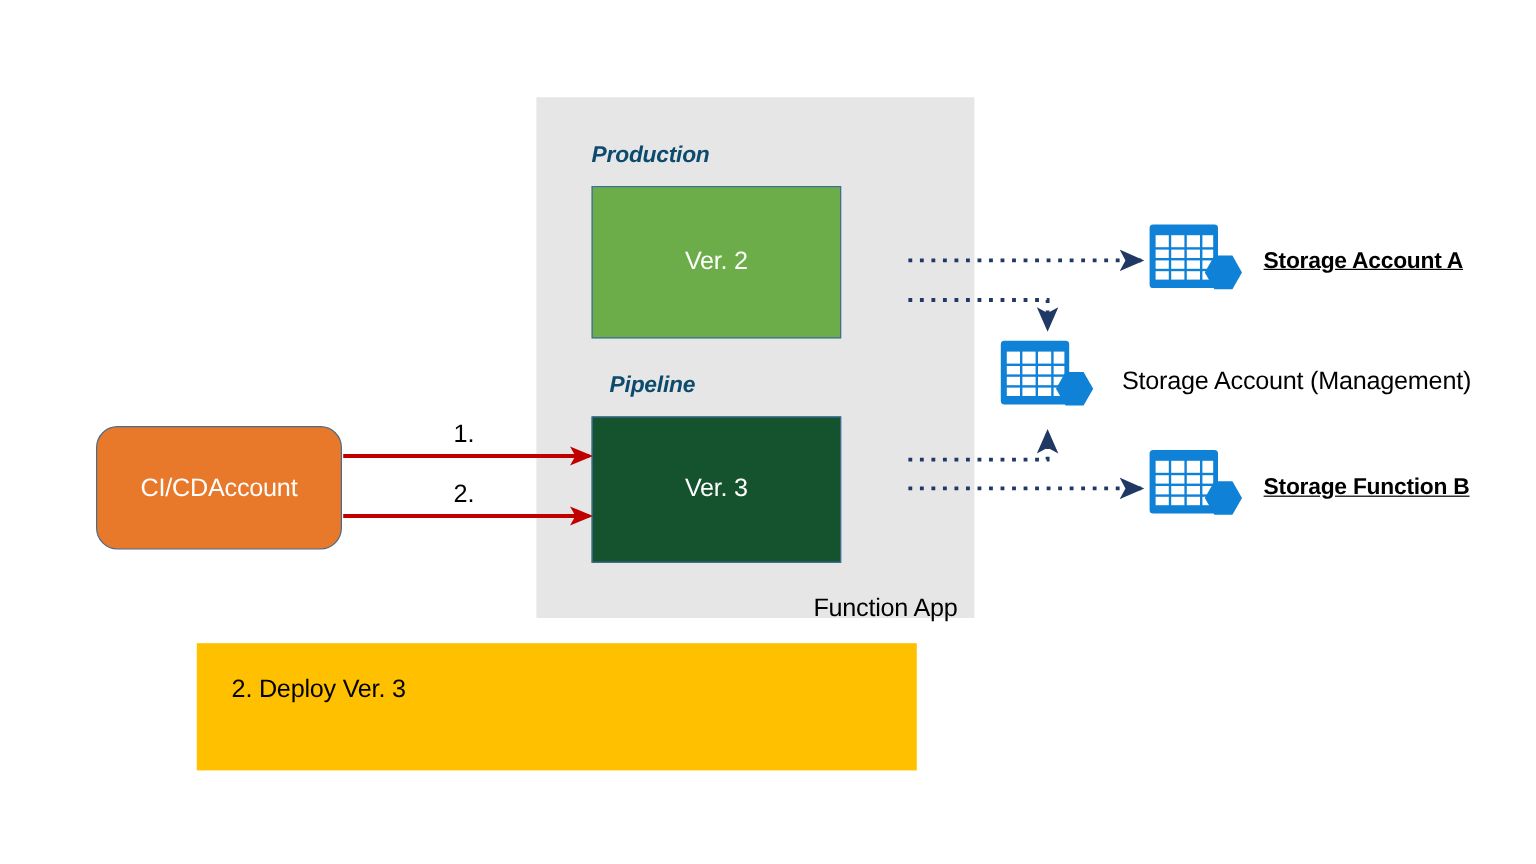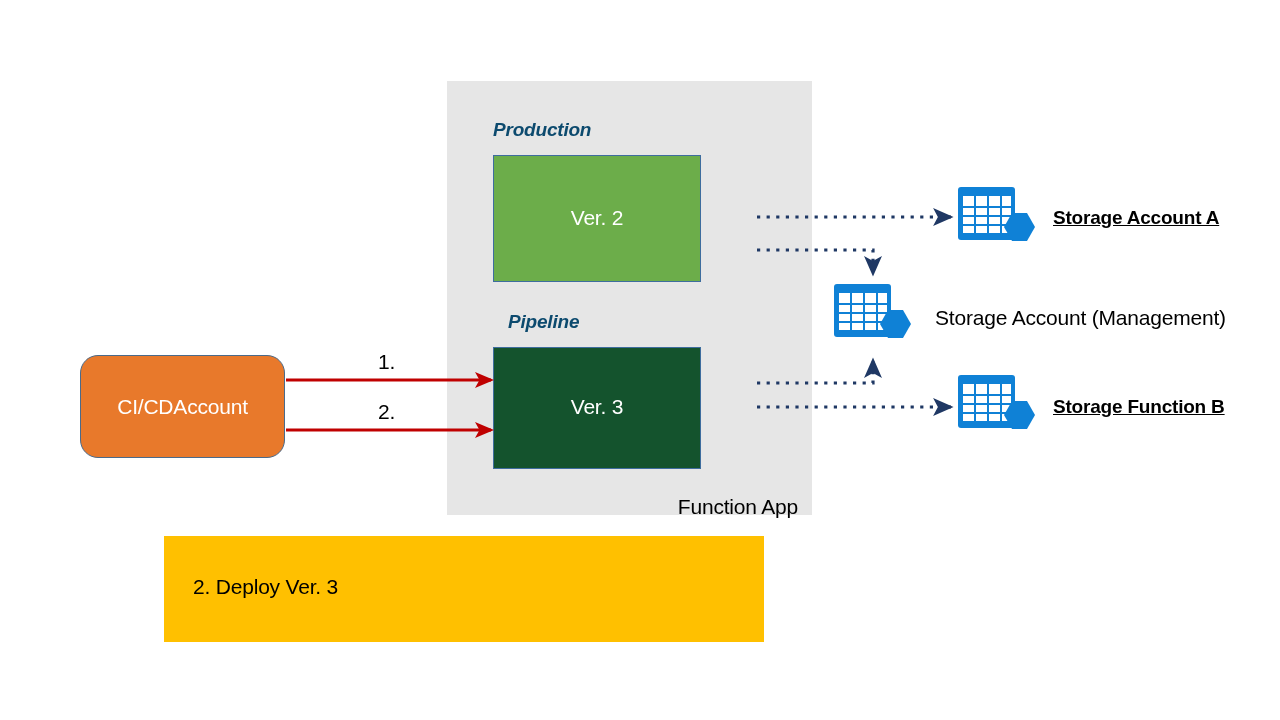--- a/index.html
+++ b/index.html
@@ -101,21 +101,20 @@
   #deploy-callout {
     left: 164px; top: 536px;
     width: 600px; height: 106px;
     background: #ffc000;
   }
   #deploy-callout-text {
     left: 193px; top: 563px;
     font-size: 21px;
     color: #000000;
     letter-spacing: -0.2px;
-    margin-top: 12px;
   }
 
   
   .storage-label {
     font-size: 19px;
     color: #000000;
     letter-spacing: -0.2px;
     white-space: nowrap;
   }
   .storage-label.bold { font-weight: bold; text-decoration: underline; }

